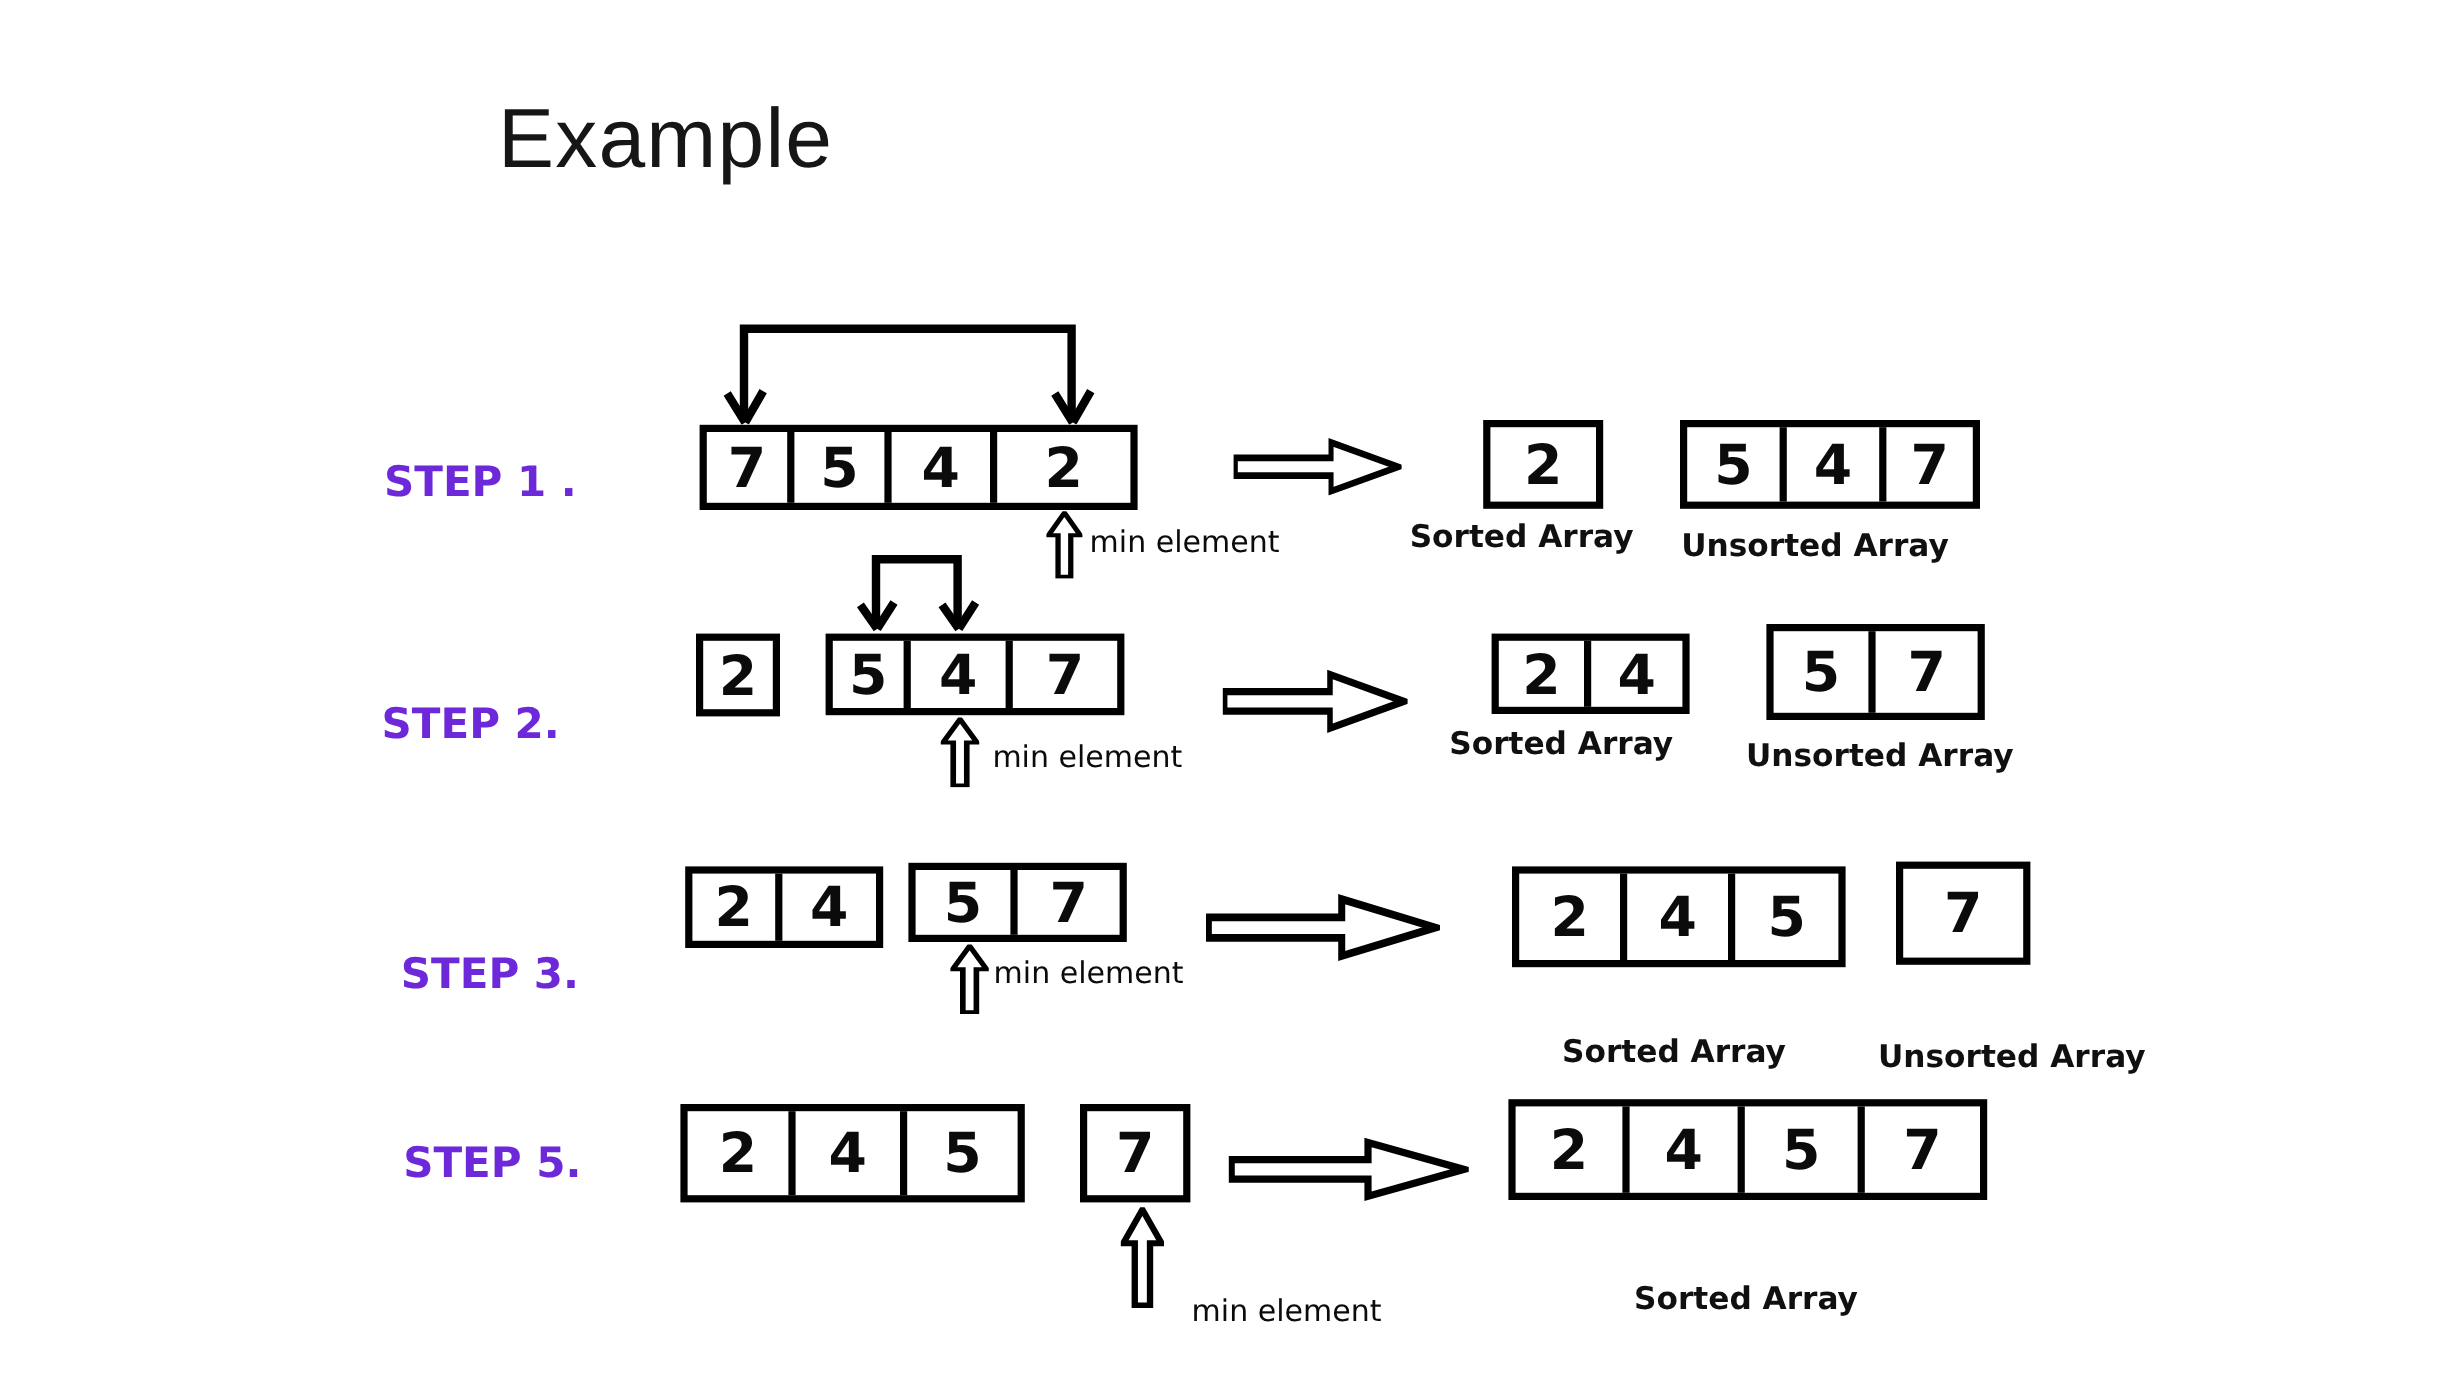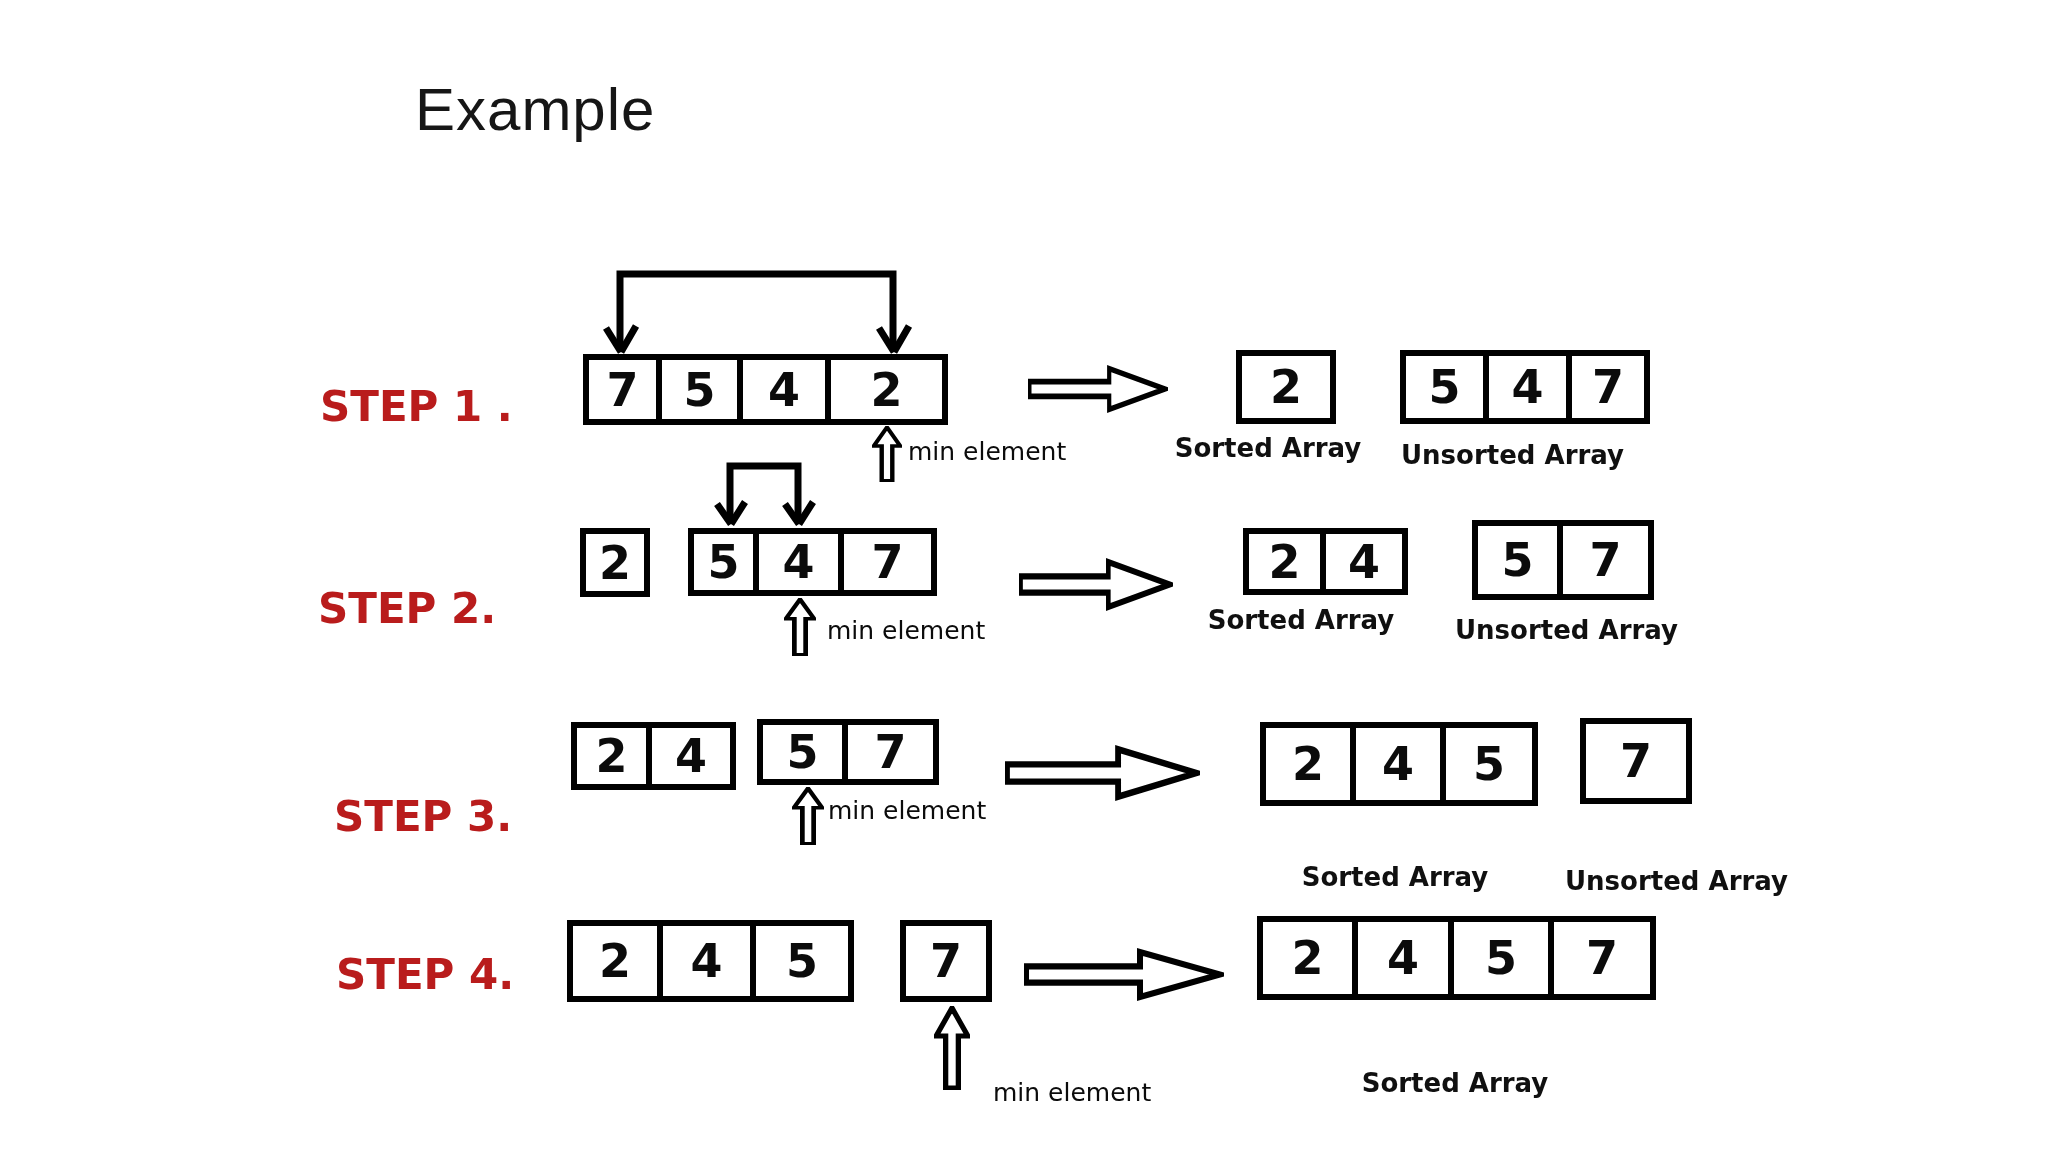--- a/index.html
+++ b/index.html
@@ -2,26 +2,26 @@
 <html><head>
 <meta charset="utf-8">
 <style>
   html,body{margin:0;padding:0;background:#ffffff;}
   .slide{
     position:relative;width:2048px;height:1152px;background:#ffffff;overflow:hidden;
     font-family:"DejaVu Sans","Liberation Sans",sans-serif;color:#0b0b0b;
   }
   .abs{position:absolute;box-sizing:border-box;}
   .title{
-    font-family:"Liberation Sans",sans-serif;font-weight:300;font-size:60px;
+    font-family:"Liberation Sans",sans-serif;font-weight:300;font-size:70px;
     color:#161616;letter-spacing:1px;white-space:nowrap;
   }
   .step-label{
-    font-family:"DejaVu Sans",sans-serif;font-weight:bold;font-size:42px;
-    color:#b91c1c;white-space:nowrap;letter-spacing:0px;
+    font-family:"DejaVu Sans",sans-serif;font-weight:bold;font-size:35px;
+    color:#6d28d9;white-space:nowrap;letter-spacing:0px;
   }
   .arr{
     position:absolute;display:flex;border:6px solid #000;background:#fff;
     box-sizing:border-box;align-items:stretch;
   }
   .cell{
     display:flex;align-items:center;justify-content:center;
     border-left:6px solid #000;box-sizing:border-box;
     font-weight:bold;font-size:46px;color:#0b0b0b;
     font-family:"DejaVu Sans",sans-serif;
@@ -153,21 +153,21 @@
     </div>
     <div class="caption" style="left:1285px;top:862px;width:220px;">Sorted Array</div>
 
     <div class="arr" style="left:1580px;top:718px;width:112px;height:86px;">
       <div class="cell solo">7</div>
     </div>
     <div class="caption" style="left:1565px;top:866px;width:220px;">Unsorted Array</div>
   </div>
 
   <div>
-    <div class="abs step-label" style="left:336px;top:950px;">STEP 4.</div>
+    <div class="abs step-label" style="left:336px;top:950px;">STEP 5.</div>
 
     <div class="arr" style="left:567px;top:920px;width:287px;height:82px;">
       <div class="cell" style="width:84px;">2</div>
       <div class="cell" style="width:93px;">4</div>
       <div class="cell" style="width:98px;">5</div>
     </div>
 
     <div class="arr" style="left:900px;top:920px;width:92px;height:82px;">
       <div class="cell solo">7</div>
     </div>

